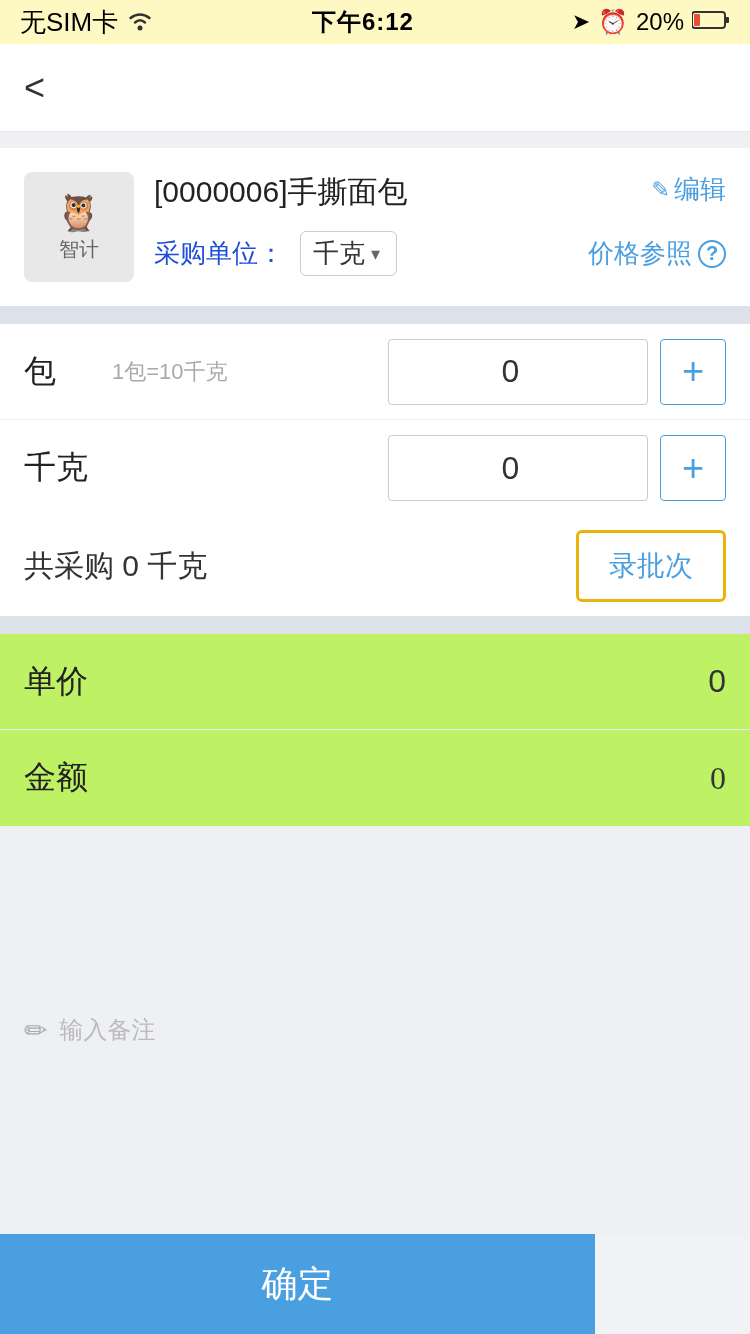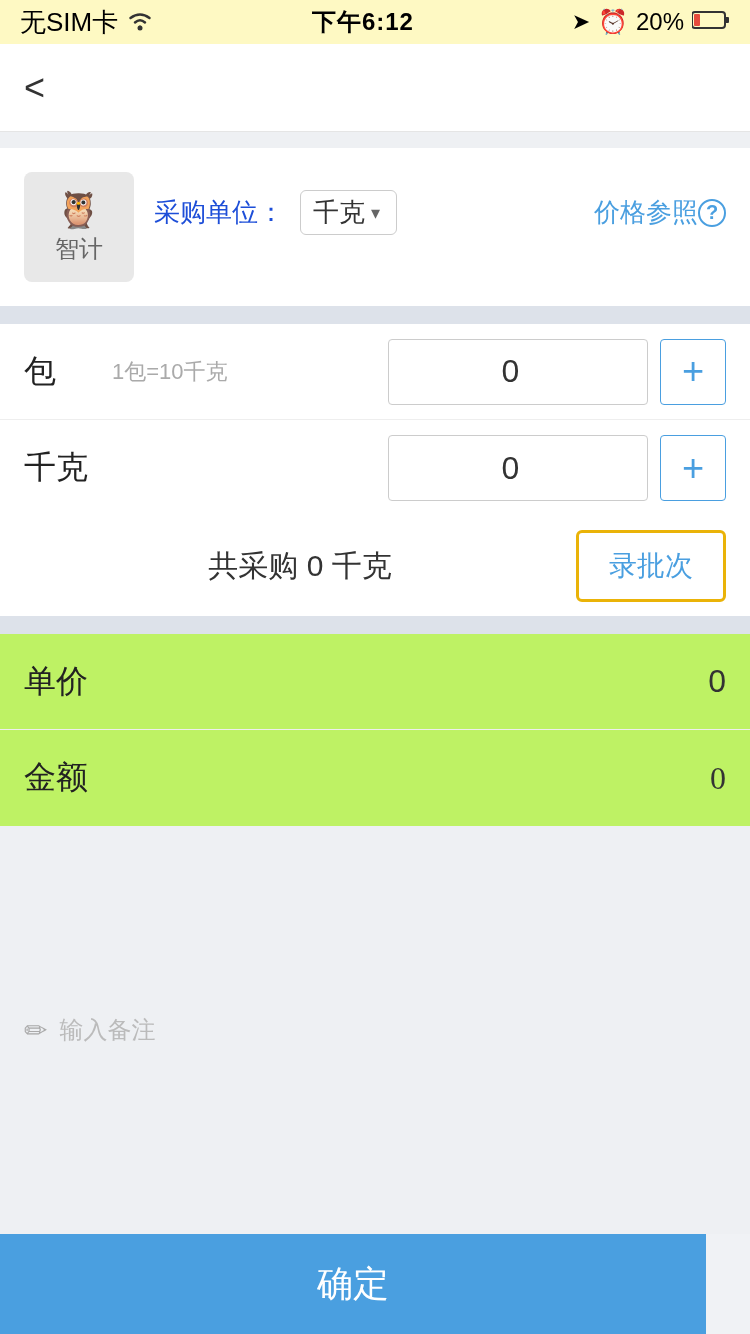--- a/index.html
+++ b/index.html
@@ -143,20 +143,21 @@
     .unit-dropdown-arrow {
       font-size: 18px;
       color: #666;
     }
     .price-ref {
       margin-left: auto;
       color: #4a9fe0;
       font-size: 26px;
       display: flex;
       align-items: center;
+      gap: 6px;
       cursor: pointer;
     }
     .price-ref-icon {
       width: 28px;
       height: 28px;
       border: 2px solid #4a9fe0;
       border-radius: 50%;
       display: inline-flex;
       align-items: center;
       justify-content: center;
@@ -234,21 +235,20 @@
       height: 100px;
       display: flex;
       align-items: center;
       padding: 0 24px;
       gap: 0;
     }
     .summary-text {
       font-size: 30px;
       color: #333;
       flex: 1;
-      text-align: center;
     }
     .batch-btn {
       border: 3px solid #eab308;
       color: #4a9fe0;
       background: #fff;
       font-size: 28px;
       padding: 14px 30px;
       border-radius: 6px;
       cursor: pointer;
     }
@@ -296,21 +296,21 @@
     .notes-placeholder {
       font-size: 24px;
       color: #bbb;
     }
 
     
     .bottom-bar {
       position: fixed;
       bottom: 0;
       left: 0;
-      width: 706px;
+      width: 595px;
       height: 100px;
       background: #4a9fe0;
       display: flex;
       align-items: center;
       justify-content: center;
       cursor: pointer;
     }
     .confirm-btn-text {
       font-size: 36px;
       color: #fff;
@@ -326,21 +326,21 @@
     .owl-logo {
       display: flex;
       flex-direction: column;
       align-items: center;
       justify-content: center;
     }
     .owl-eyes {
       font-size: 36px;
     }
     .owl-brand {
-      font-size: 24px;
+      font-size: 20px;
       color: #666;
       margin-top: 2px;
     }
   </style>
 </head>
 <body>
 
 <div class="status-bar">
   <div class="status-left">
     <span>无SIM卡</span>
@@ -375,20 +375,27 @@
 <div class="divider"></div>
 
 <div class="product-card">
   <div class="product-image">
     <div class="owl-logo">
       <div class="owl-eyes">🦉</div>
       <div class="owl-brand">智计</div>
     </div>
   </div>
   <div class="product-info">
+    <div class="product-header">
+      <span class="product-name">[0000006]手撕面包</span>
+      <span class="edit-btn">
+        <span class="edit-icon-char">✎</span>
+        <span>编辑</span>
+      </span>
+    </div>
     <div class="product-unit-row">
       <span class="unit-label">采购单位：</span>
       <div class="unit-dropdown">
         <span>千克</span>
         <span class="unit-dropdown-arrow">▾</span>
       </div>
       <div class="price-ref">
         <span>价格参照</span>
         <span class="price-ref-icon">?</span>
       </div>

